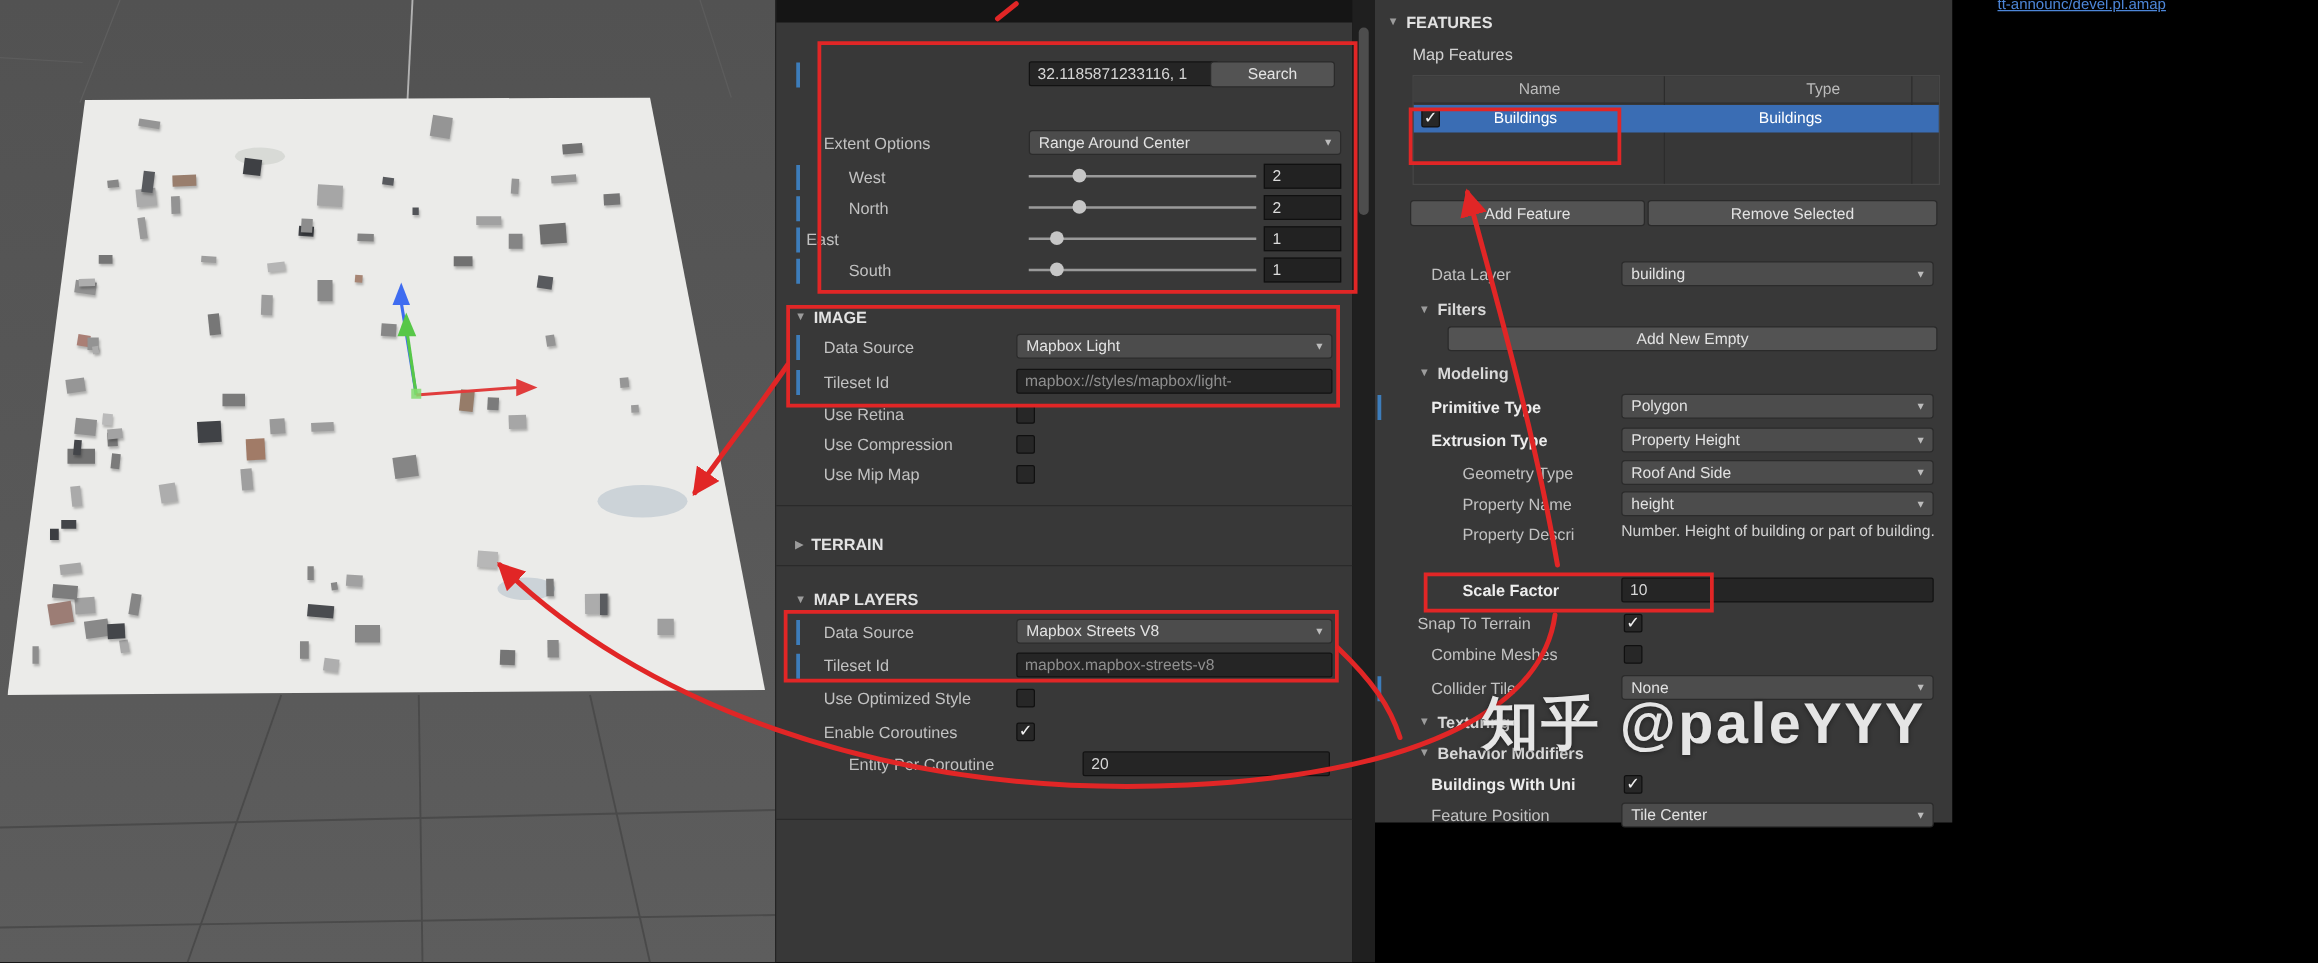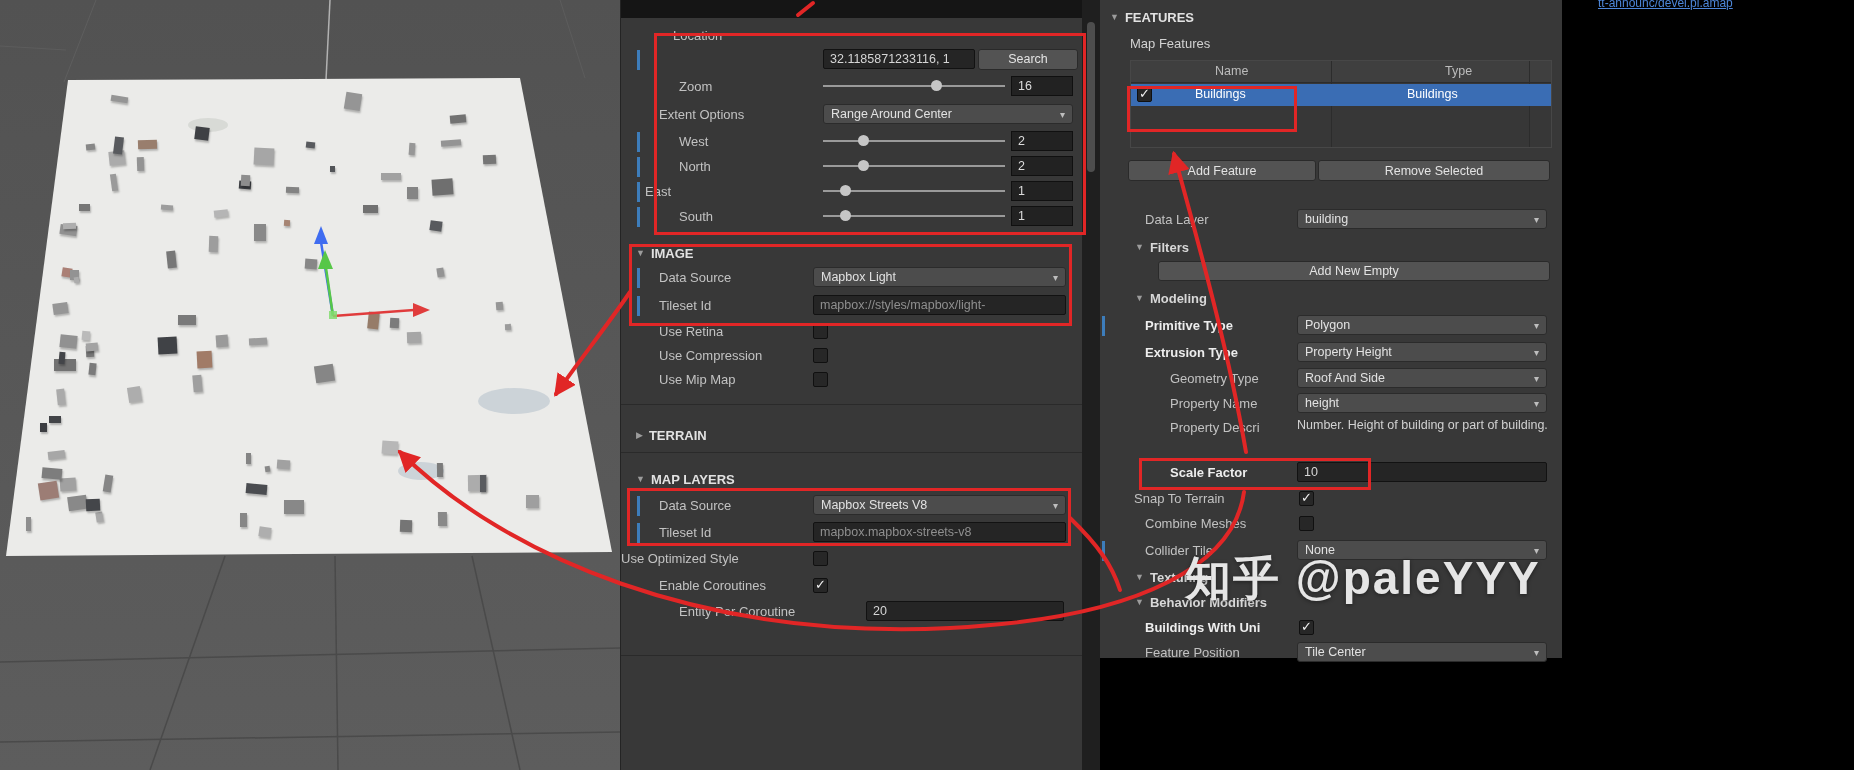--- a/index.html
+++ b/index.html
@@ -172,43 +172,30 @@
         <div style="position: absolute; left: 380.766px; top: 173.027px; width: 19.7486px; height: 6.83768px; background: rgb(161, 161, 161); transform: rotate(0deg); box-shadow: rgba(0, 0, 0, 0.25) 1px 2px 2px;"></div>
         <div style="position: absolute; left: 483.381px; top: 155.092px; width: 13.1705px; height: 9.45932px; background: rgb(118, 118, 118); transform: rotate(-3deg); box-shadow: rgba(0, 0, 0, 0.25) 1px 2px 2px;"></div>
         <div style="position: absolute; left: 480.329px; top: 475.166px; width: 5.88845px; height: 16.7795px; background: rgb(89, 91, 95); transform: rotate(0deg); box-shadow: rgba(0, 0, 0, 0.25) 1px 2px 2px;"></div>
         <div style="position: absolute; left: 213.712px; top: 210.076px; width: 13.8706px; height: 6.68682px; background: rgb(181, 181, 181); transform: rotate(-7deg); box-shadow: rgba(0, 0, 0, 0.25) 1px 2px 2px;"></div>
       </div>
   </div>
 
   <div class="panel" id="mid">
     <div class="topbar"></div>
 
-    <div class="row" style="top:24px">
-      <span class="lbl" style="margin-left:52px">Location</span>
-    </div>
 
     <div class="row" style="top:48px">
       <div class="field" style="left:202px;width:152px">
         <span>32.1185871233116, 1</span>
       </div>
-      <div class="btn" style="left:357px;width:100px">
+      <div class="btn" style="left:347px;width:100px">
         <span>Search</span>
       </div>
     </div>
 
-    <div class="row" style="top:75px">
-      <span class="lbl" style="margin-left:58px">Zoom</span>
-      <div class="slider" style="left:202px;width:182px">
-        <div class="track"></div>
-        <div class="knob" style="left:62%"></div>
-      </div>
-      <div class="vbox" style="left:390px">
-        <span>16</span>
-      </div>
-    </div>
 
     <div class="row" style="top:103px">
       <span class="lbl" style="margin-left:38px">Extent Options</span>
       <div class="dd" style="left:202px;width:250px">
         <span>Range Around Center</span>
         <span class="chev">▾</span>
       </div>
     </div>
 
     <div class="row" style="top:130px">
@@ -313,21 +300,21 @@
     </div>
 
     <div class="row" style="top:521px">
       <span class="lbl" style="margin-left:38px">Tileset Id</span>
       <div class="field ghost" style="left:192px;width:253px">
         <span>mapbox.mapbox-streets-v8</span>
       </div>
     </div>
 
     <div class="row" style="top:547px">
-      <span class="lbl" style="">Use Optimized Style</span>
+      <span class="lbl" style="margin-left:38px">Use Optimized Style</span>
       <div class="cb" style="left:192px"></div>
     </div>
 
     <div class="row" style="top:574px">
       <span class="lbl" style="margin-left:38px">Enable Coroutines</span>
       <div class="cb" style="left:192px">
         <span>✓</span>
       </div>
     </div>
 

